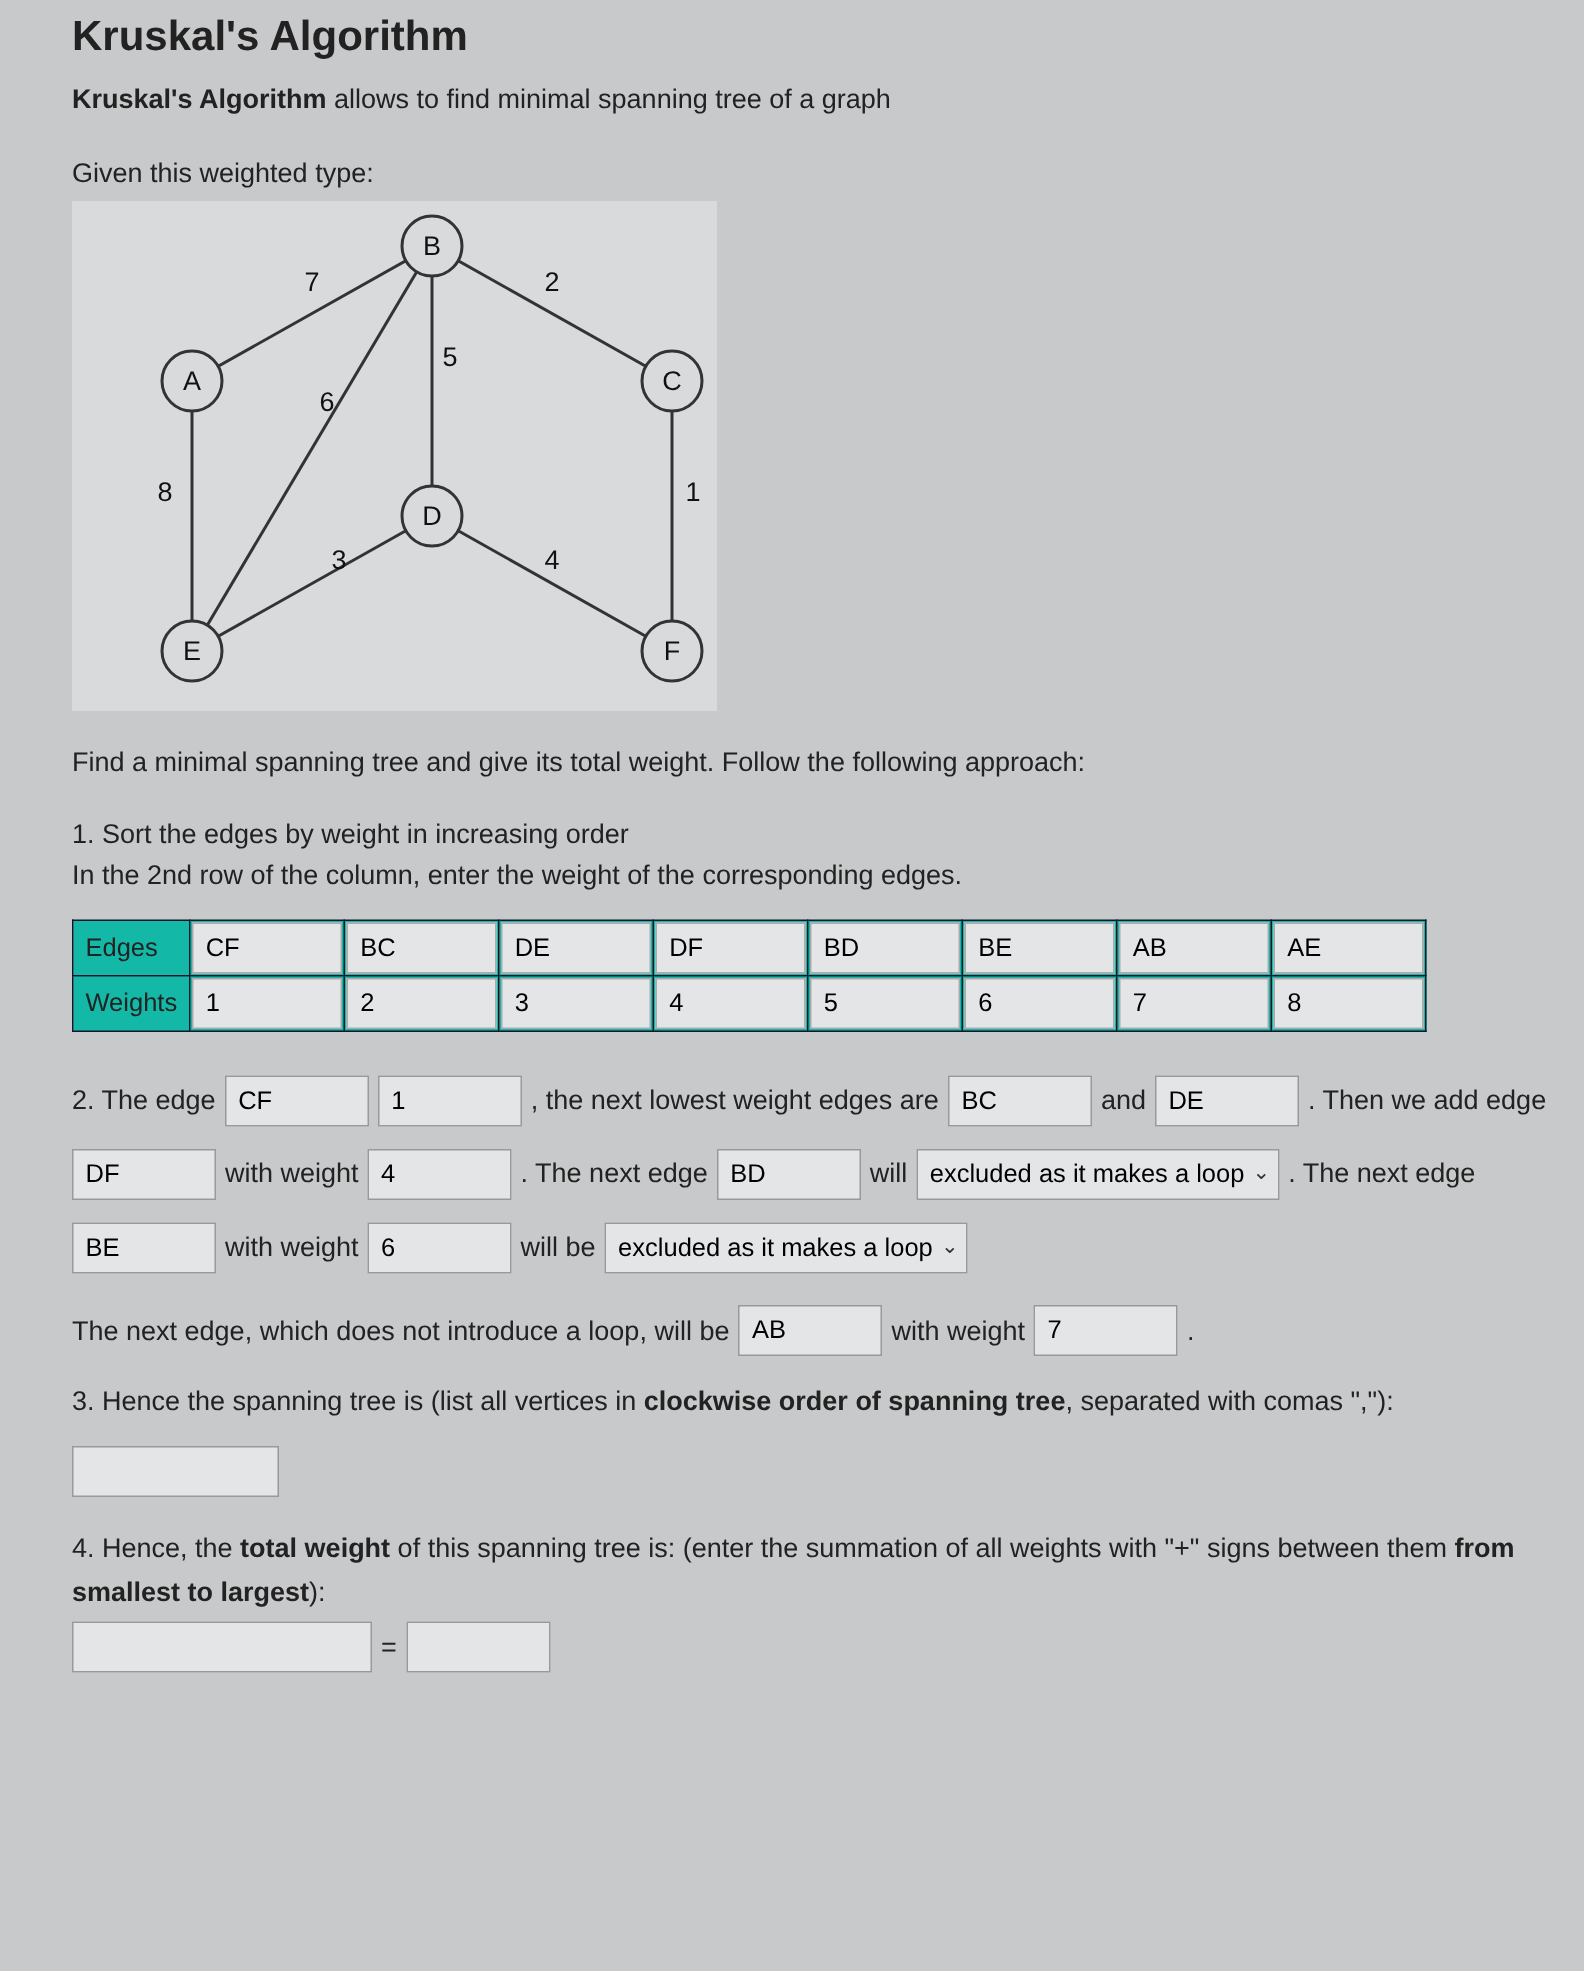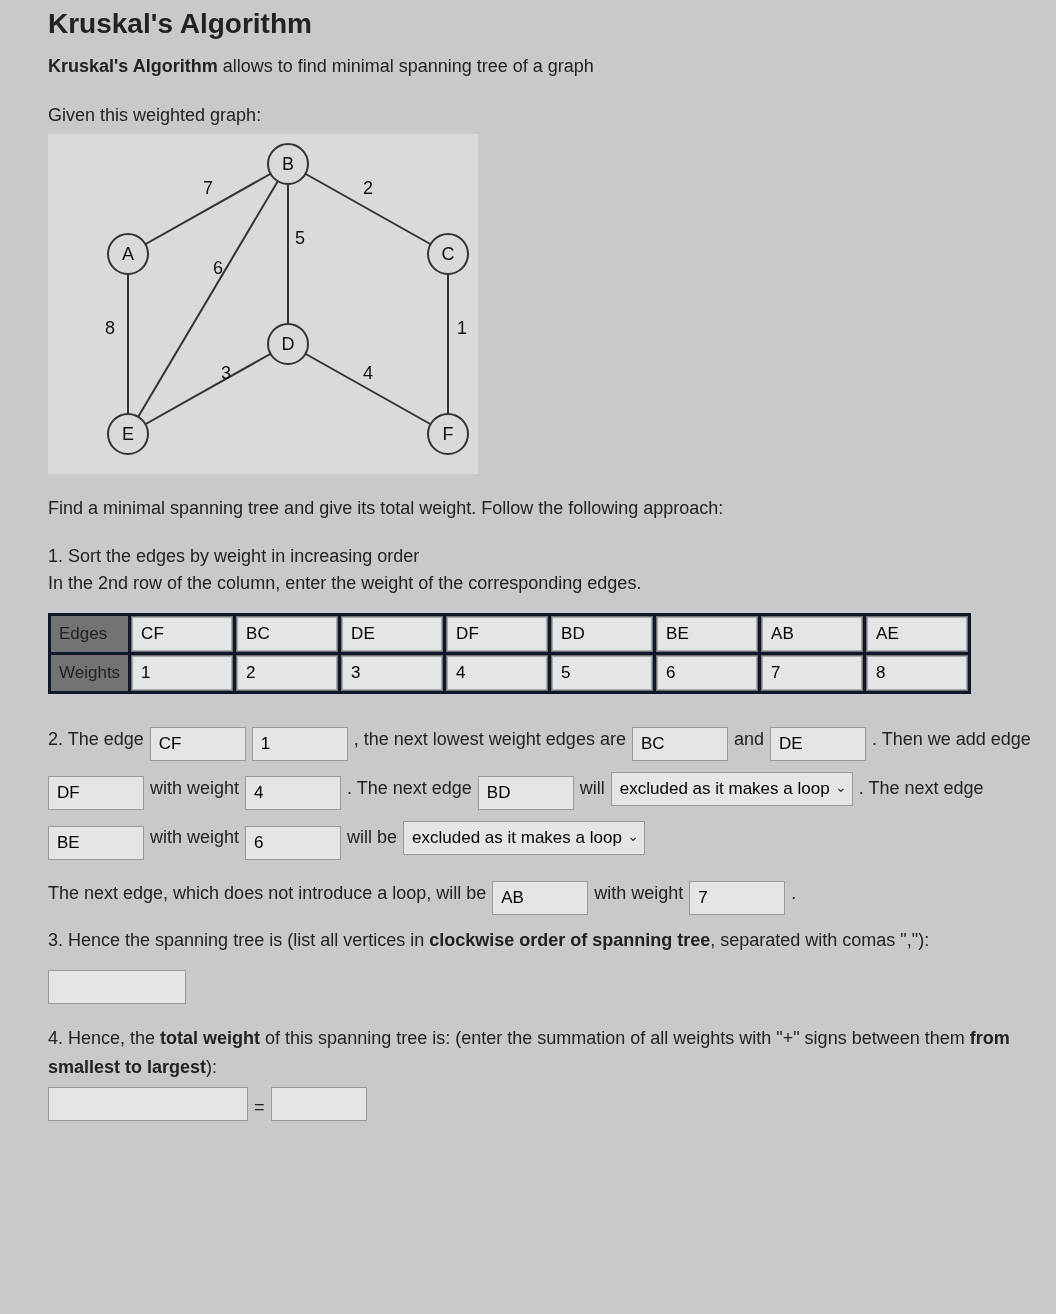--- a/index.html
+++ b/index.html
@@ -67,44 +67,44 @@
   .step {
     font-size: 18px;
     line-height: 1.5;
     margin-bottom: 16px;
   }
   table.edges-table {
     border-collapse: collapse;
     margin: 6px 0 24px 0;
   }
   table.edges-table td {
-    border: 3px solid #0f172a;
+    border: 1px solid #0f172a;
     padding: 0;
-    background: #737373;
+    background: #14b8a6;
     height: 36px;
     vertical-align: middle;
   }
   table.edges-table td.header {
     width: 76px;
     padding: 0 8px;
     font-size: 17px;
   }
   .tbl-input {
     width: 100px;
     height: 34px;
     border: 1px solid #aaa;
     background: #e4e5e7;
     font-size: 17px;
     padding: 0 8px;
     margin: 1px;
   }
   .flow {
     display: flex;
     flex-wrap: wrap;
-    align-items: flex-end;
+    align-items: center;
     gap: 6px 6px;
     line-height: 2.4;
     font-size: 18px;
     margin-bottom: 12px;
   }
   .flow-input {
     height: 34px;
     border: 1px solid #999;
     background: #e4e5e7;
     font-size: 17px;
@@ -137,21 +137,21 @@
 </style>
 </head>
 <body>
 
 <h1>Kruskal's Algorithm</h1>
 
 <div class="subtitle">
   <b>Kruskal's Algorithm</b><span> allows to find minimal spanning tree of a graph</span>
 </div>
 
-<div class="given">Given this weighted graph:</div>
+<div class="given">Given this weighted type:</div>
 
 <div class="graph-box">
 <svg class="graph-svg" viewBox="0 0 430 340">
 
   <line class="edge" x1="80" y1="120" x2="240" y2="30"></line>
   <line class="edge" x1="240" y1="30" x2="400" y2="120"></line>
   <line class="edge" x1="240" y1="30" x2="240" y2="210"></line>
   <line class="edge" x1="240" y1="30" x2="80" y2="300"></line>
   <line class="edge" x1="80" y1="120" x2="80" y2="300"></line>
   <line class="edge" x1="240" y1="210" x2="80" y2="300"></line>

